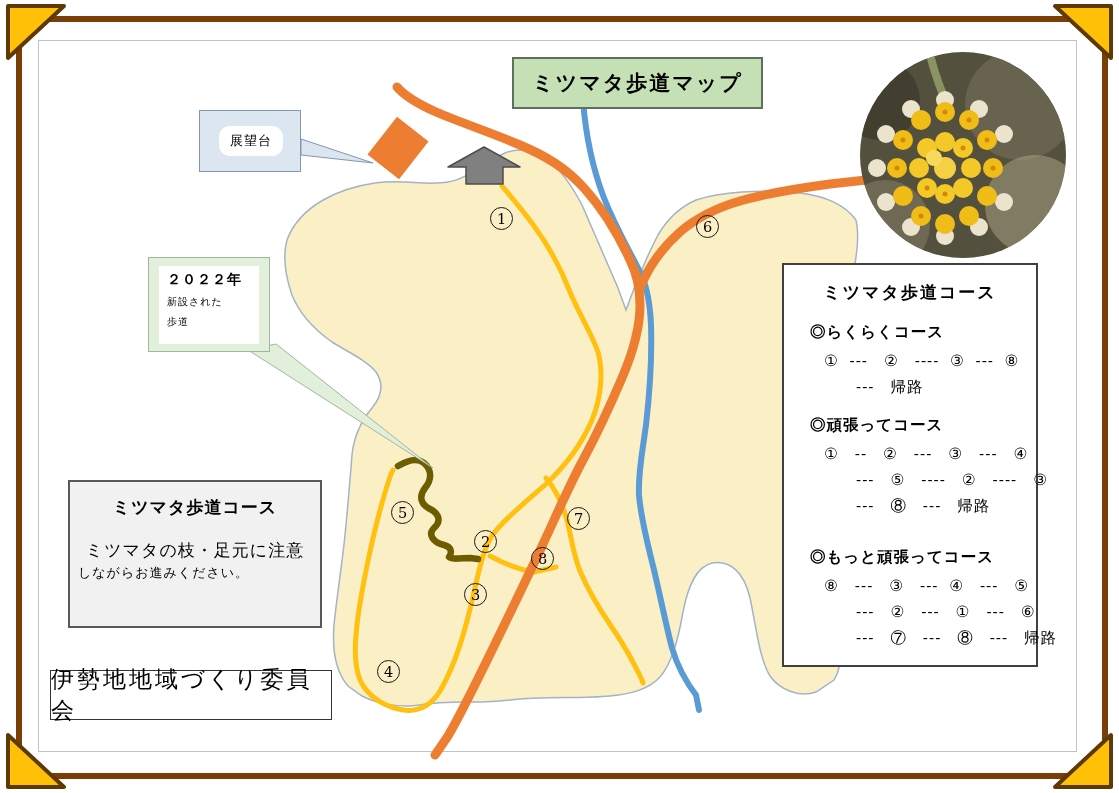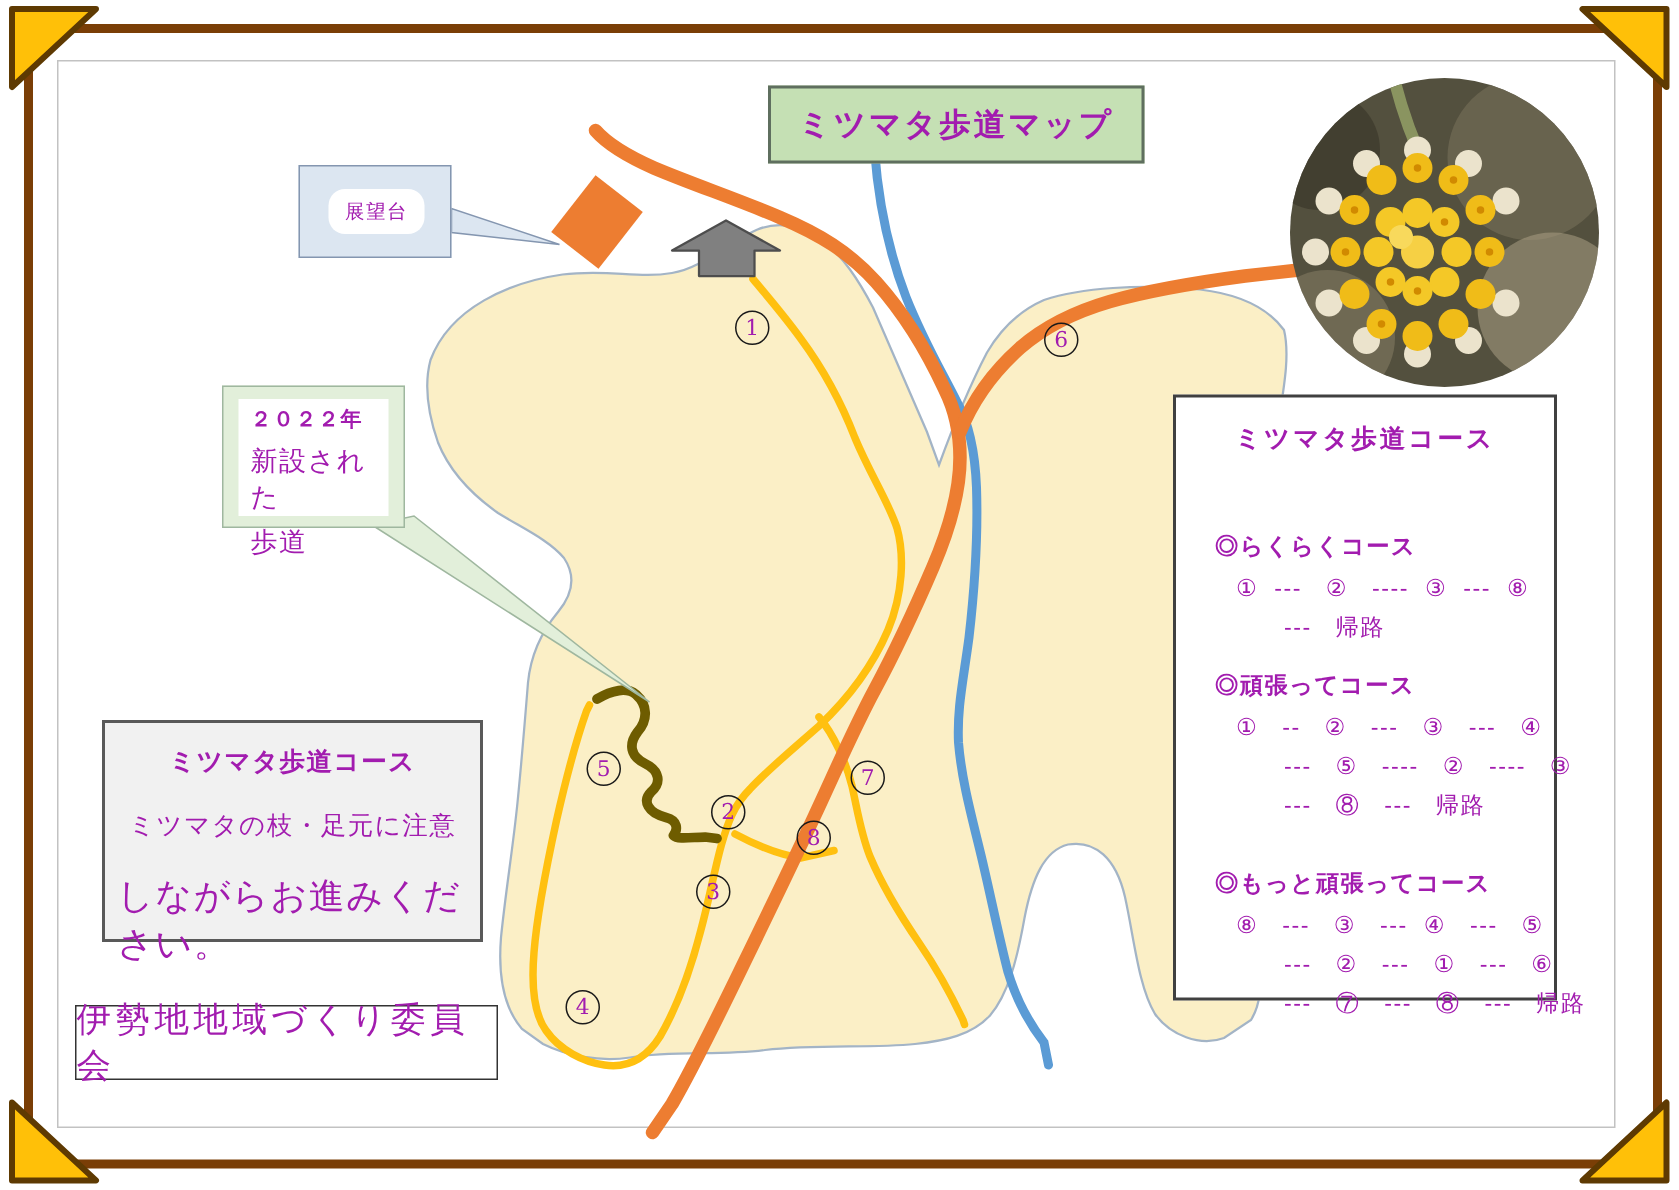--- a/index.html
+++ b/index.html
@@ -1,42 +1,42 @@
 <!DOCTYPE html>
 <html><head>
 <meta charset="utf-8">
 <style>
   html,body{margin:0;padding:0;background:#fff;}
   .canvas{position:relative;width:1119px;height:793px;background:#ffffff;overflow:hidden;
-          font-family:"Liberation Sans", sans-serif;color:#a21caf;}
+          font-family:"Liberation Sans", sans-serif;color:#000000;}
   .page{position:absolute;left:38px;top:40px;width:1039px;height:712px;background:#fff;
         border:1px solid #c2c2c2;z-index:1;box-sizing:border-box;}
   .frame{position:absolute;left:16px;top:16px;width:1080px;height:751px;border:6px solid #7A3E06;z-index:1;}
   svg.overlay{position:absolute;left:0;top:0;z-index:2;pointer-events:none;}
   .box{position:absolute;box-sizing:border-box;z-index:3;}
   .title-box{left:512px;top:57px;width:251px;height:52px;background:#C5E0B4;border:2px solid #5f6f5f;
              display:flex;align-items:center;justify-content:center;font-weight:bold;font-size:21px;letter-spacing:2px;}
   .deck-box{left:199px;top:110px;width:102px;height:62px;background:#DCE6F1;border:1px solid #8496B0;}
   .deck-inner{position:absolute;left:19px;top:15px;width:64px;height:30px;background:#fff;
               display:flex;align-items:center;justify-content:center;font-size:13px;letter-spacing:1px;border-radius:11px;}
   .y2022-box{left:148px;top:257px;width:122px;height:95px;background:#E2EFDA;border:1px solid #9FB79F;}
   .y2022-inner{position:absolute;left:10px;top:8px;width:100px;height:78px;background:#fff;padding:5px 0 4px 8px;box-sizing:border-box;}
   .y2022-l1{font-weight:bold;font-size:14px;letter-spacing:1px;}
-  .y2022-l2,.y2022-l3{font-size:18px;margin-top:6px;letter-spacing:1px;}
+  .y2022-l2,.y2022-l3{font-size:10px;margin-top:6px;letter-spacing:1px;}
   .caution-box{left:68px;top:480px;width:254px;height:148px;background:#F1F1F1;border:2px solid #595959;}
   .caution-title{text-align:center;font-weight:bold;font-size:17px;margin-top:14px;letter-spacing:1px;}
   .caution-l1{font-family:"DejaVu Serif", serif;font-size:17px;margin-top:20px;text-align:center;letter-spacing:1px;}
-  .caution-l2{font-family:"DejaVu Serif", serif;font-size:24px;margin-top:19px;padding-left:8px;letter-spacing:1px;}
+  .caution-l2{font-family:"DejaVu Serif", serif;font-size:13px;margin-top:2px;padding-left:8px;letter-spacing:1px;}
   .credit-box{left:50px;top:670px;width:282px;height:50px;background:#fff;border:1.5px solid #333;
               display:flex;align-items:center;justify-content:center;font-family:Liberation Mono, monospace;
               font-size:23px;letter-spacing:3px;}
   .course-box{left:782px;top:263px;width:256px;height:404px;background:#fff;border:2px solid #404040;padding-left:26px;}
   .course-title{text-align:center;font-weight:bold;font-size:17px;margin:16px 26px 0 0;letter-spacing:2px;}
   .course-section{font-size:15.5px;}
-  .cs1{margin-top:50px;} .cs2{margin-top:15px;} .cs3{margin-top:28px;}
+  .cs1{margin-top:18px;} .cs2{margin-top:15px;} .cs3{margin-top:28px;}
   .cs-name{font-weight:bold;margin-bottom:5px;letter-spacing:1px;}
   .cs-line{white-space:pre;line-height:26px;letter-spacing:1px;padding-left:14px;}
   .cs-line.ind{padding-left:46px;}
   .marker{position:absolute;width:23px;height:23px;border:1.5px solid #1a1a1a;border-radius:50%;
           display:flex;align-items:center;justify-content:center;font-size:14.5px;
           font-family:"DejaVu Serif", serif;z-index:4;box-sizing:border-box;background:transparent;}
 </style>
 </head>
 <body>
 

